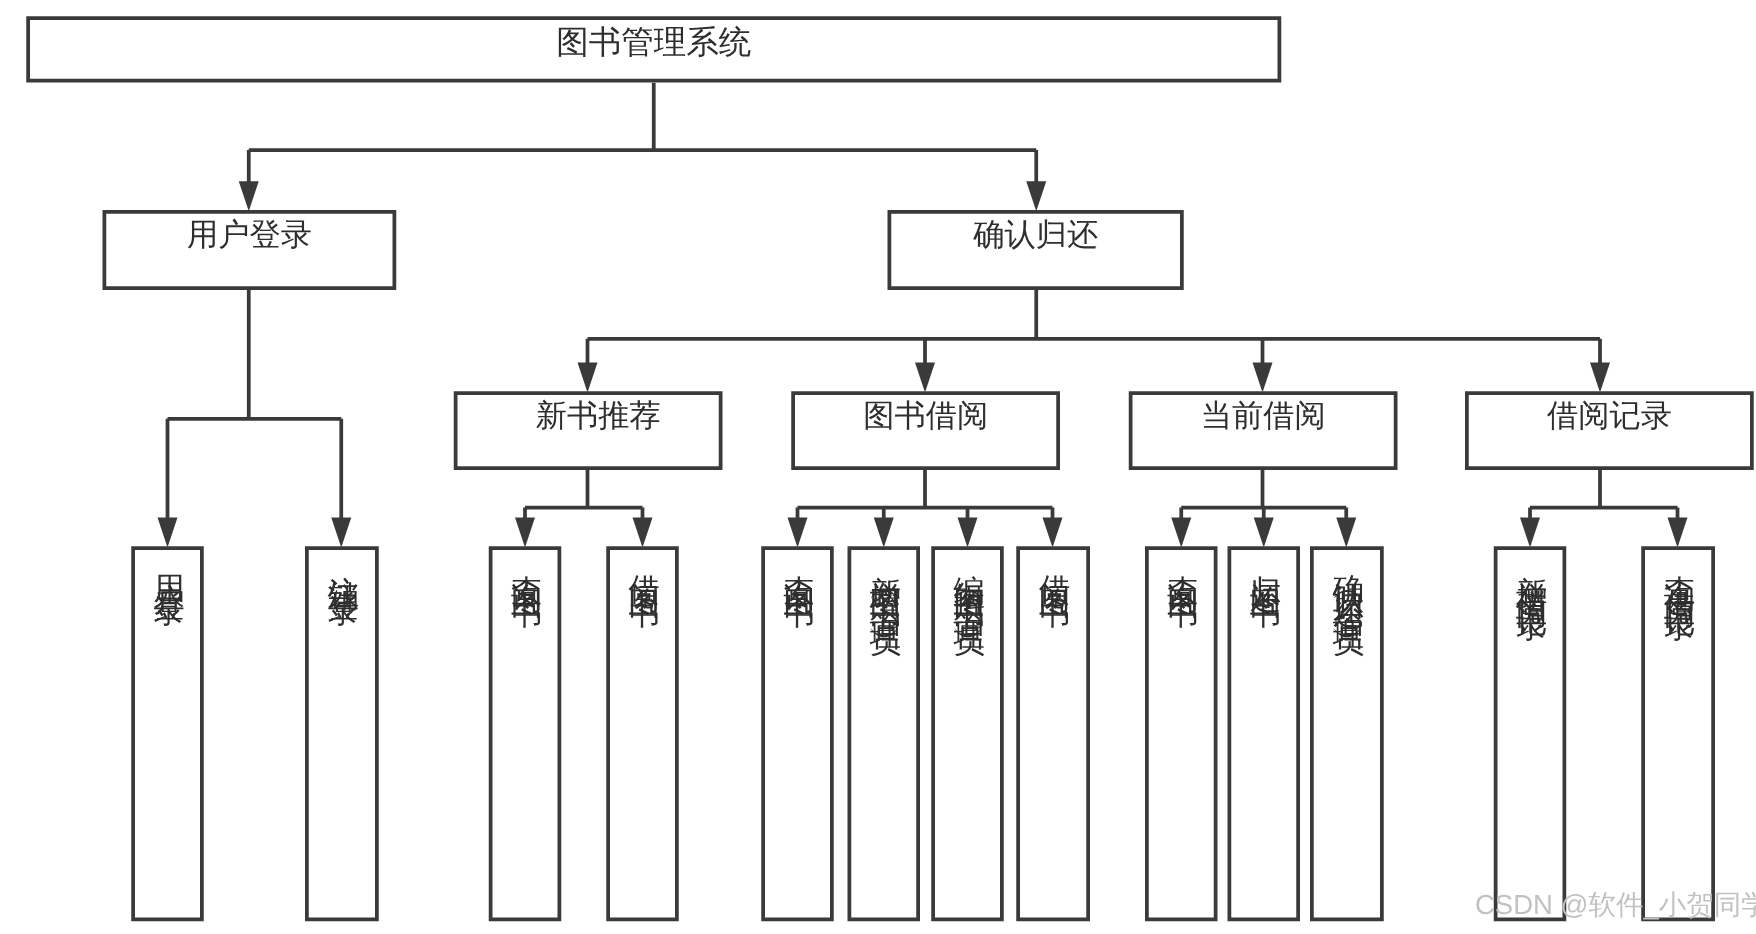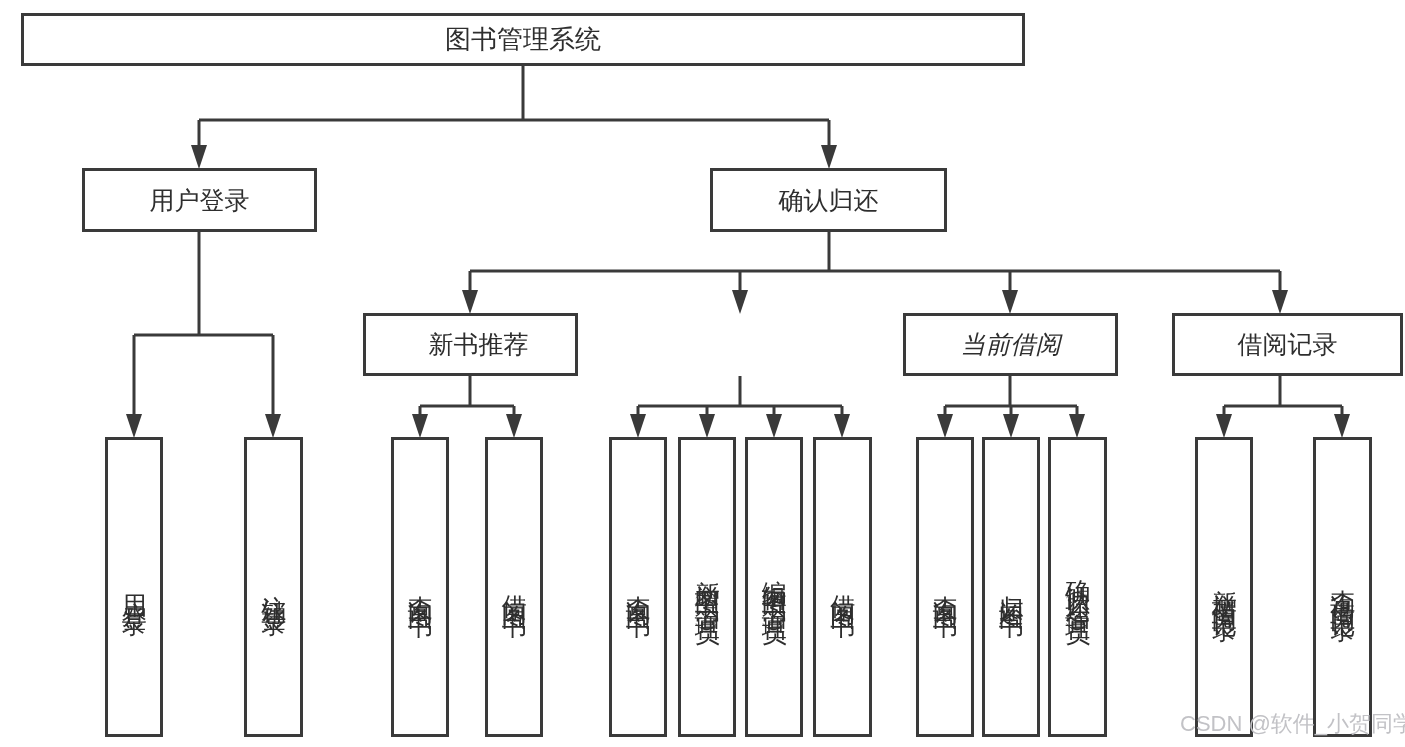--- a/index.html
+++ b/index.html
@@ -31,21 +31,21 @@
   svg.connectors polygon {
     fill: var(--color-line, #3a3a3a);
     stroke: none;
   }
   .box {
     position: absolute;
     box-sizing: border-box;
     border: 3px solid var(--color-line, #3a3a3a);
     background: #ffffff;
     display: flex;
-    align-items: center;
+    align-items: flex-start;
     justify-content: center;
     color: var(--color-text, #2e2e2e);
   }
   .box.root  { font-size: 26px; }
   .box.hnode { font-size: 25px; }
   .box.leaf  { font-size: 25px; }
   .vtext {
     writing-mode: vertical-rl;
     text-orientation: mixed;
     letter-spacing: 6px;
@@ -117,21 +117,24 @@
   <div class="box hnode" style="left:82px; top:168px; width:235px; height:64px;">
     <span>用户登录</span>
   </div>
   <div class="box hnode" style="left:710px; top:168px; width:237px; height:64px;">
     <span>确认归还</span>
   </div>
 
   <div class="box hnode" style="left:363px; top:313px; width:215px; height:63px;padding-left:16px;">
     <span>新书推荐</span>
   </div>
-  <div class="box hnode" style="left:903px; top:313px; width:215px; height:63px;font-style:italic;">
+  <div class="box hnode" style="left:633px; top:313px; width:215px; height:63px;">
+    <span>图书借阅</span>
+  </div>
+  <div class="box hnode" style="left:903px; top:313px; width:215px; height:63px;">
     <span>当前借阅</span>
   </div>
   <div class="box hnode" style="left:1172px; top:313px; width:231px; height:63px;">
     <span>借阅记录</span>
   </div>
 
   <div class="box leaf" style="left:105px; top:437px; width:58px; height:300px;">
     <span class="vtext">用户登录</span>
   </div>
   <div class="box leaf" style="left:244px; top:437px; width:59px; height:300px;">

